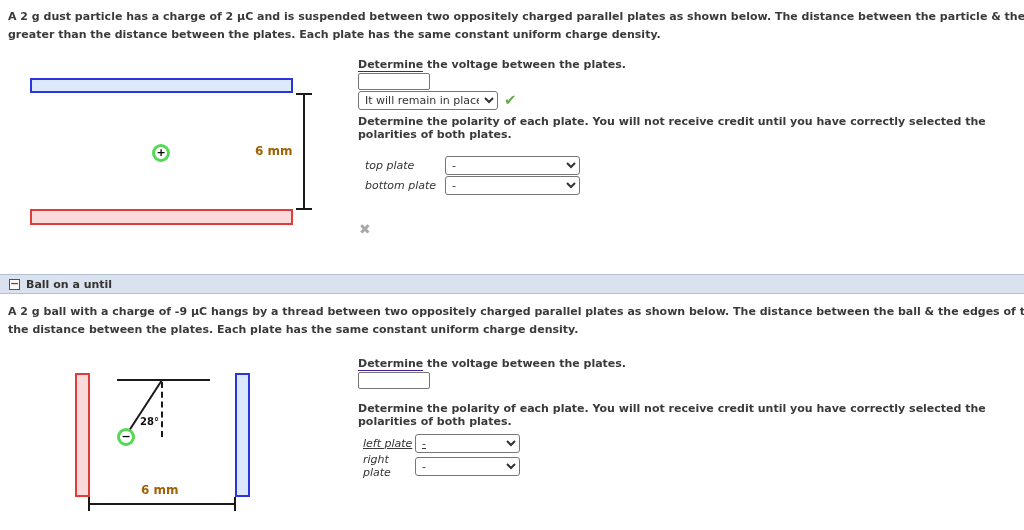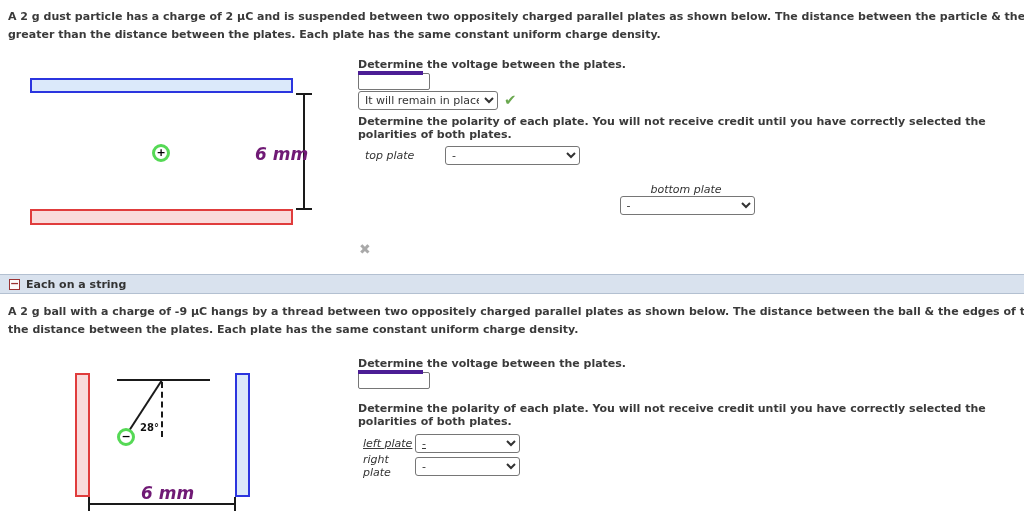--- a/index.html
+++ b/index.html
@@ -6,21 +6,21 @@
   html,body { background:#fff; }
   #page {
     position:relative; width:1024px; height:530px; overflow:hidden;
     font-family:"DejaVu Sans","Liberation Sans",sans-serif; color:#3a3a3a;
     background:#fff;
   }
   .abs { position:absolute; }
   .statement { font-size:11px; font-weight:bold; color:#3a3a3a; }
   .statement span { display:block; line-height:18px; white-space:nowrap; }
   .qtext { font-size:11px; font-weight:bold; color:#3a3a3a; line-height:13px; white-space:nowrap; }
-  .qtext .ul { border-bottom:4px solid #4c1d95; }
+  .qtext .ul { border-bottom:1px solid #4c1d95; }
   .qtext span { display:inline; }
   .qlines span { display:block; line-height:13px; white-space:nowrap; }
   input.answer {
     display:block; width:72px; height:17px; border:1px solid #767676;
     font-size:11px; padding:0 3px; background:#fff; border-radius:2px;
   }
   select.dd {
     height:19px; font-size:11px; font-family:"DejaVu Sans",sans-serif;
     border:1px solid #767676; background:#fff; color:#333; border-radius:3px; padding:0 2px;
   }
@@ -35,21 +35,21 @@
   .plate-bottom { border:2px solid #e03c3c; background:#f9dbdb; height:16px; }
   .plate-v { position:absolute; width:15px; height:124px; }
   .plate-left { border:2px solid #e03c3c; background:#f9dbdb; }
   .plate-right { border:2px solid #2b35df; background:#dbe9fa; }
   .dline { position:absolute; background:#1a1a1a; }
   .dash-v { position:absolute; width:0; border-left:2px dashed #1a1a1a; }
   .charge {
     position:absolute; width:18px; height:18px; border:3px solid #55d955; border-radius:50%;
     background:#fff; color:#000; font-size:11px; font-weight:bold; line-height:12px; text-align:center;
   }
-  .dim-label { position:absolute; font-size:17px; font-weight:bold; color:#701a75; white-space:nowrap;font-style:italic; }
+  .dim-label { position:absolute; font-size:12px; font-weight:bold; color:#a16207; white-space:nowrap; }
   .angle-label { position:absolute; font-size:10px; font-weight:bold; color:#111; }
   .thread { position:absolute; width:2px; background:#1a1a1a; transform-origin:1px 0; }
   
   #section-bar {
     position:absolute; left:0; top:274px; width:1024px; height:20px;
     background:#d9e2ee; border-top:1px solid #b3c0d1; border-bottom:1px solid #b3c0d1;
     display:flex; align-items:center; padding-left:9px;
   }
   .collapse-icon {
     width:11px; height:11px; border:1px solid #9b3333; background:#fdfdfd; color:#9b3333;
@@ -86,53 +86,53 @@
     <div class="mcrow" style="margin-top:1px;">
       <select class="dd" style="width:140px;">
         <option>It will remain in place</option>
       </select>
       <span class="checkmark">✔</span>
     </div>
     <div class="qtext qlines" style="margin-top:5px;">
       <span>Determine the polarity of each plate. You will not receive credit until you have correctly selected the</span>
       <span>polarities of both plates.</span>
     </div>
-    <div class="polrow" style="margin-top:5px;">
+    <div class="polrow" style="margin-top:15px;">
       <span class="pollabel" style="width:87px; padding-left:7px;">top plate</span>
       <select class="dd" style="width:135px;">
         <option>-</option>
       </select>
     </div>
-    <div class="polrow" style="margin-top:18px;flex-direction:column;">
+    <div class="polrow" style="margin-top:1px;">
       <span class="pollabel" style="width:87px; padding-left:7px;">bottom plate</span>
       <select class="dd" style="width:135px;">
         <option>-</option>
       </select>
     </div>
     <div class="xmark" style="margin-top:26px; margin-left:1px;">✖</div>
   </div>
 
   <div id="section-bar">
     <span class="collapse-icon">−</span>
-    <span class="title">Each on a string</span>
+    <span class="title">Ball on a until</span>
   </div>
 
   <div class="abs statement" style="left:8px; top:303px;">
     <span>A 2 g ball with a charge of -9 μC hangs by a thread between two oppositely charged parallel plates as shown below. The distance between the ball &amp; the edges of the plates is much greater than</span>
     <span>the distance between the plates. Each plate has the same constant uniform charge density.</span>
   </div>
 
   <div class="abs" style="left:0; top:352px; width:352px; height:178px;">
     <div class="plate-v plate-left" style="left:75px; top:21px;"></div>
     <div class="plate-v plate-right" style="left:235px; top:21px;"></div>
     <div class="dline" style="left:117px; top:27px; width:93px; height:2px;"></div>
     <div class="dash-v" style="left:161px; top:30px; height:55px;"></div>
     <div class="thread" style="left:161px; top:28px; height:67px; transform:rotate(33deg);"></div>
     <div class="charge" style="left:117px; top:76px;">−</div>
-    <div class="angle-label" style="left:140px; top:70px;">28°</div>
+    <div class="angle-label" style="left:140px; top:64px;">28°</div>
     <div class="dim-label" style="left:141px; top:131px;">6 mm</div>
 
     <div class="dline" style="left:89px; top:151px; width:147px; height:2px;"></div>
     <div class="dline" style="left:88px; top:145px; width:2px; height:14px;"></div>
     <div class="dline" style="left:234px; top:145px; width:2px; height:14px;"></div>
   </div>
 
   <div class="abs" style="left:358px; top:357px; width:658px;">
     <div class="qtext">
       <span class="ul">Determine</span><span> the voltage between the plates.</span>

